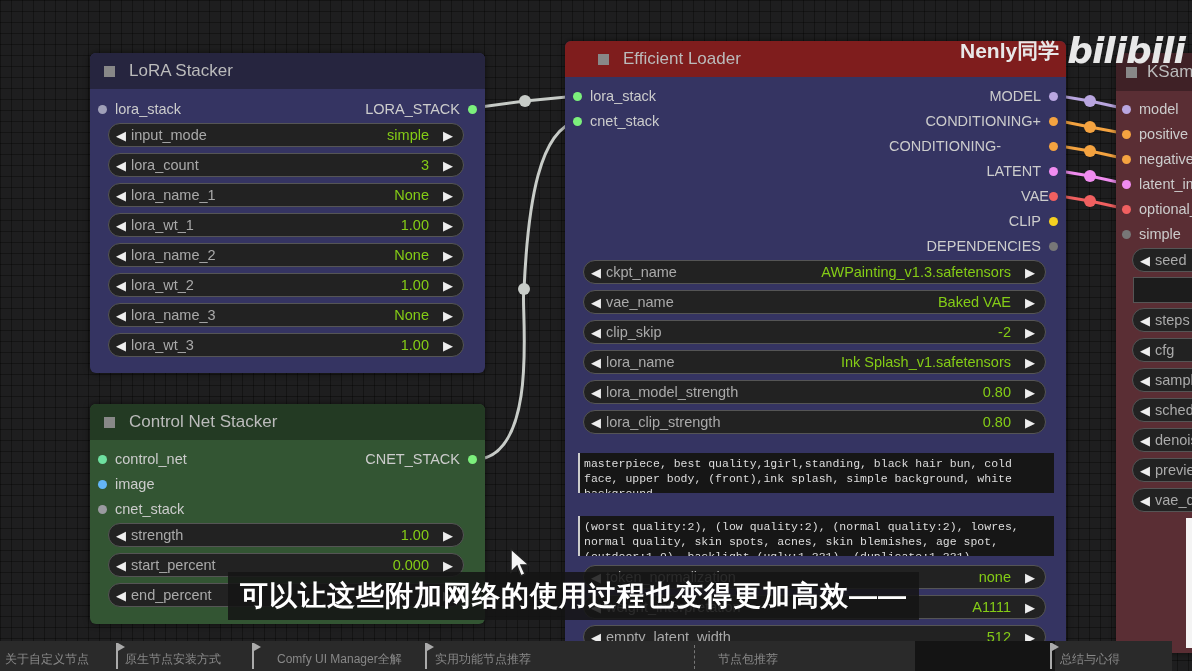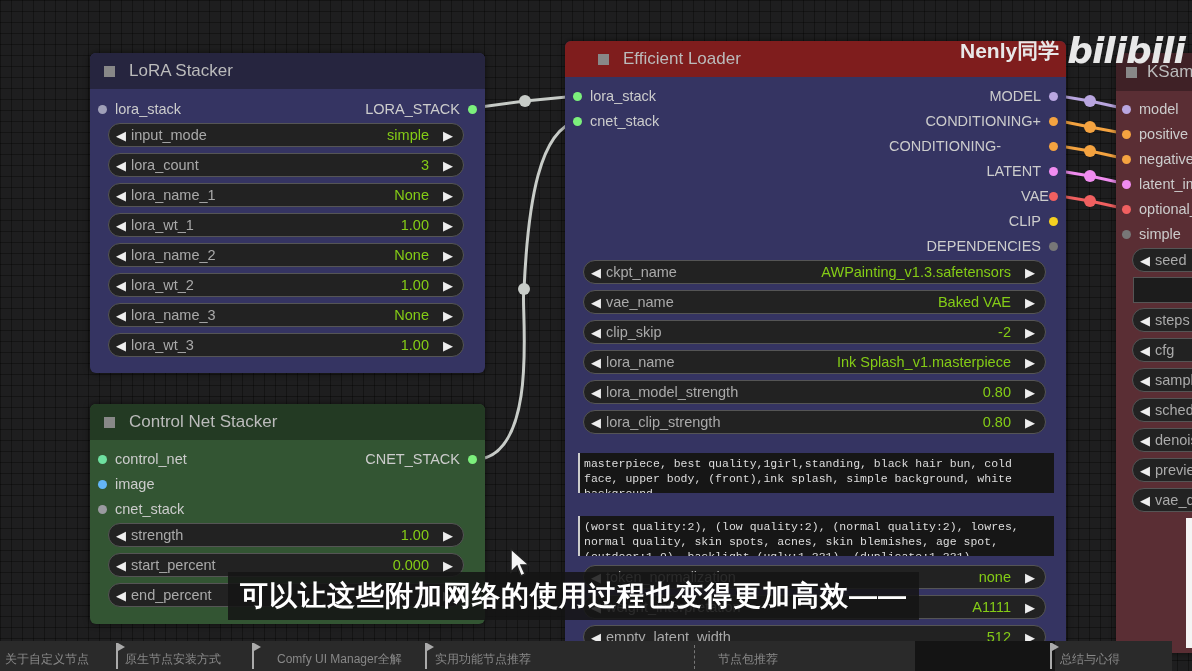--- a/index.html
+++ b/index.html
@@ -225,21 +225,21 @@
     </div>
   <div class="widget" style="left:18px;top:279px;width:463px;">
       <span class="arrL">◀</span>
       <span class="wlabel">clip_skip</span>
       <span class="wval">-2</span>
       <span class="arrR">▶</span>
     </div>
   <div class="widget" style="left:18px;top:309px;width:463px;">
       <span class="arrL">◀</span>
       <span class="wlabel">lora_name</span>
-      <span class="wval">Ink Splash_v1.masterpiece</span>
+      <span class="wval">Ink Splash_v1.safetensors</span>
       <span class="arrR">▶</span>
     </div>
   <div class="widget" style="left:18px;top:339px;width:463px;">
       <span class="arrL">◀</span>
       <span class="wlabel">lora_model_strength</span>
       <span class="wval">0.80</span>
       <span class="arrR">▶</span>
     </div>
   <div class="widget" style="left:18px;top:369px;width:463px;">
       <span class="arrL">◀</span>

